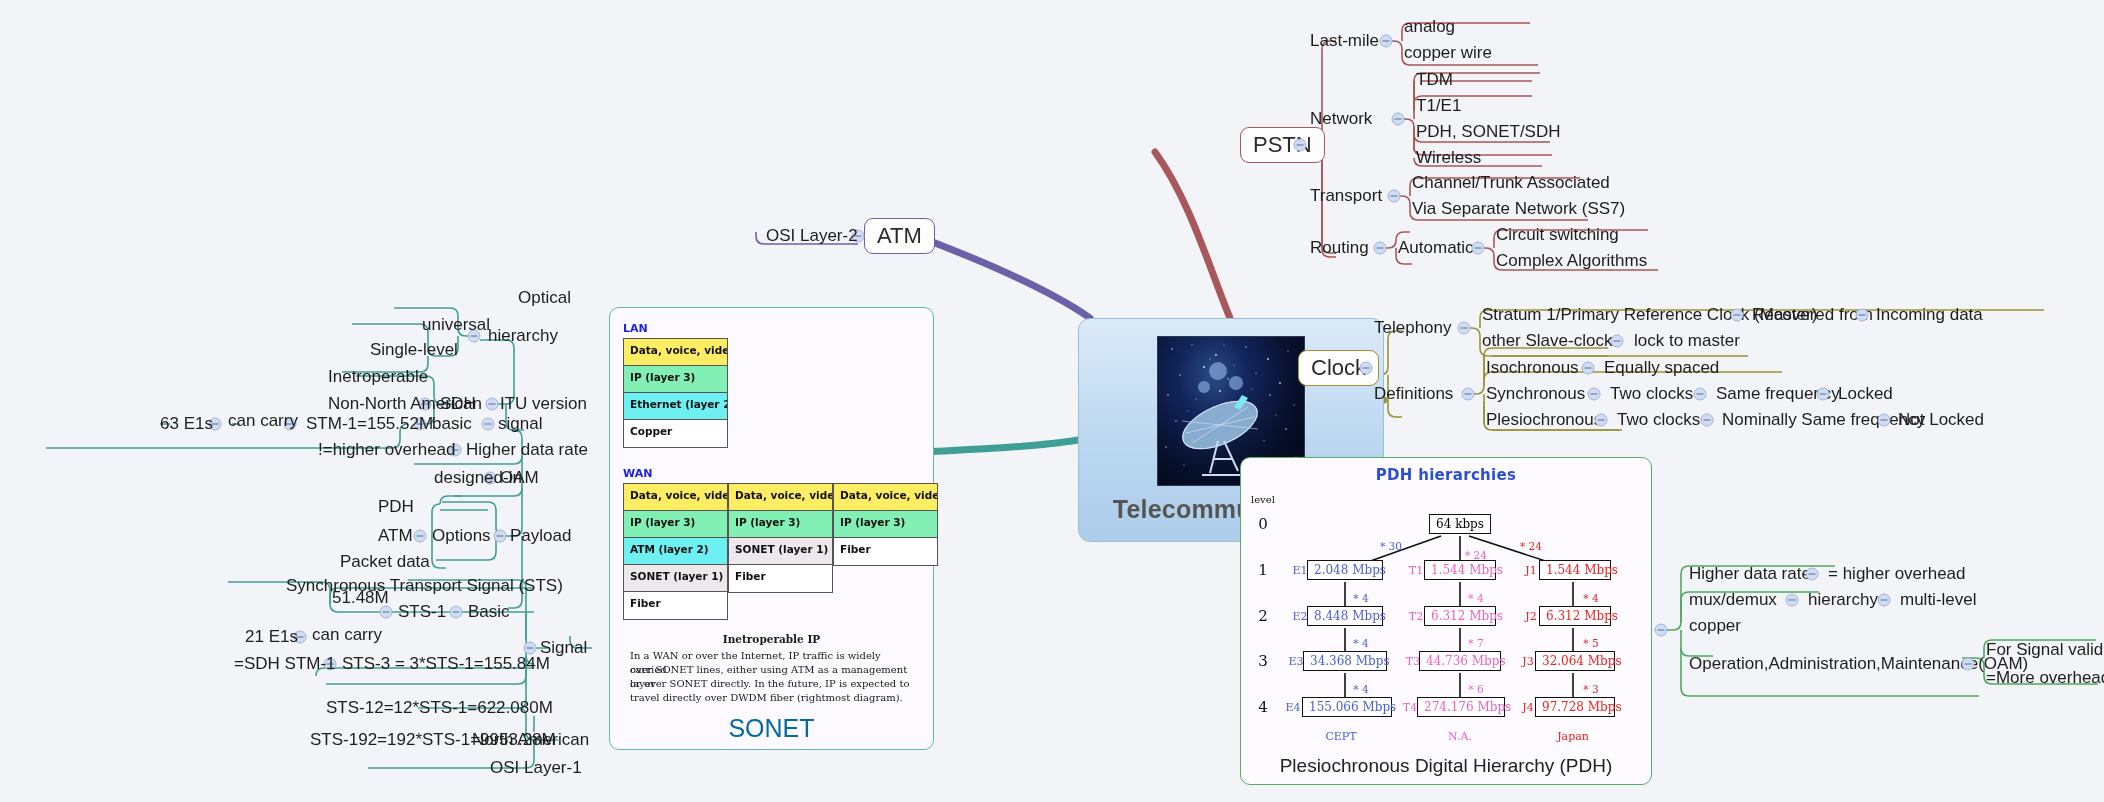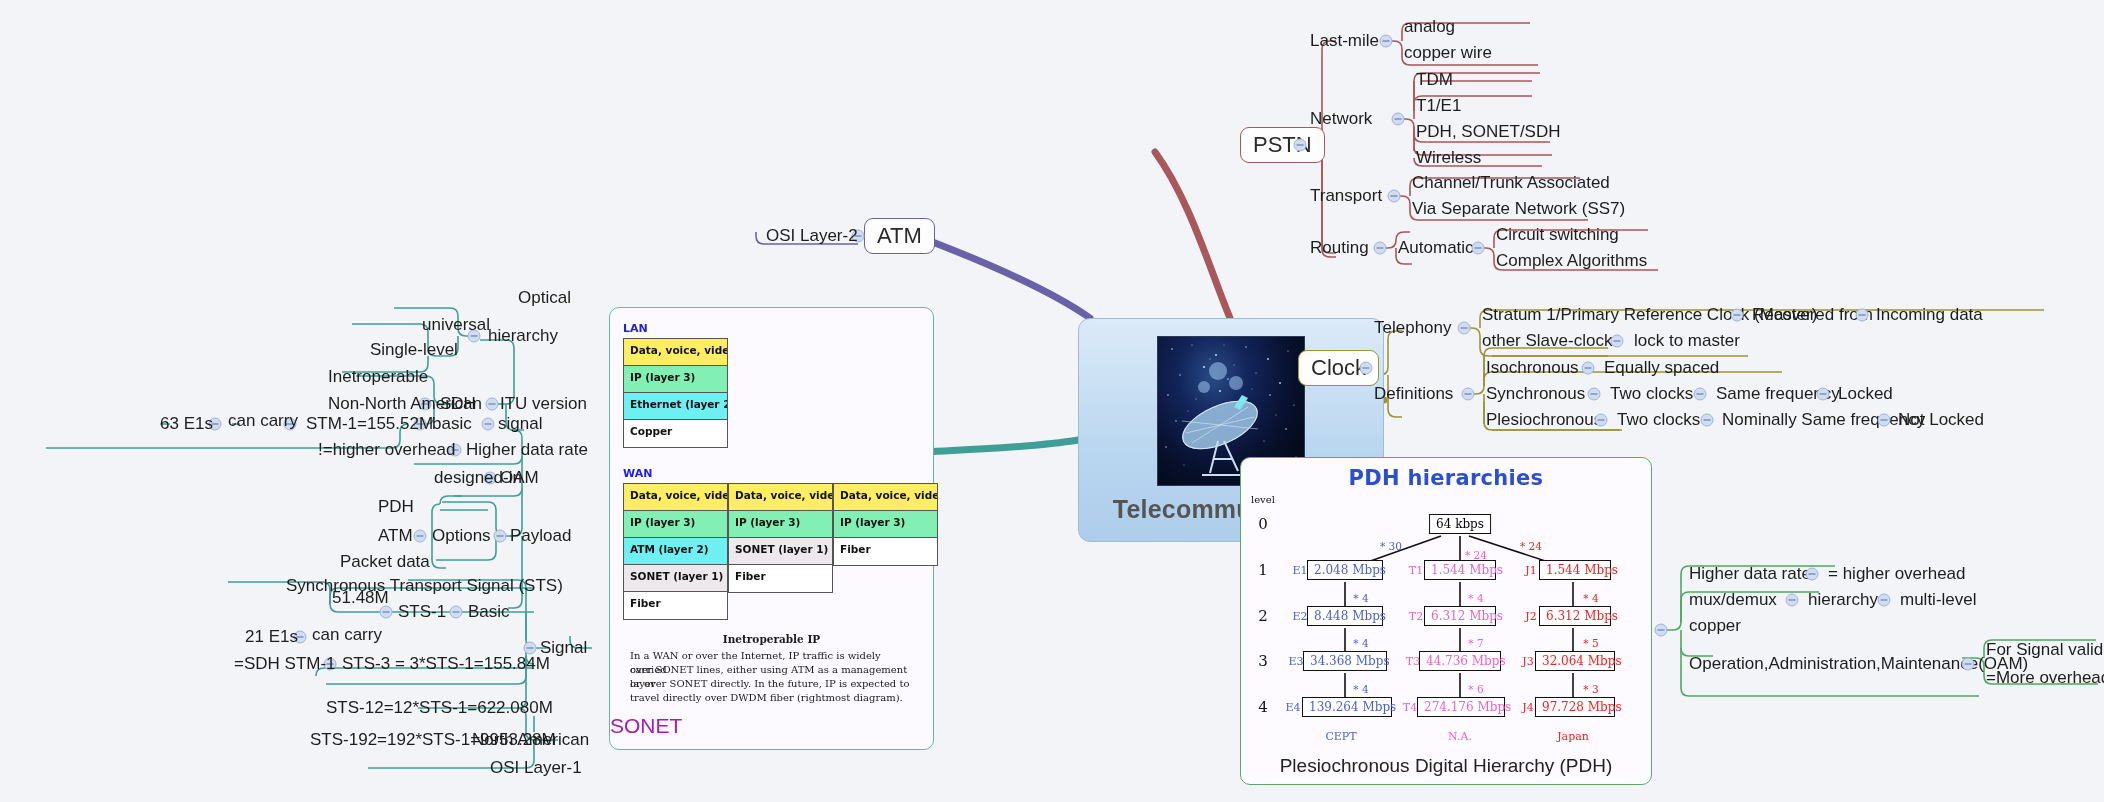--- a/index.html
+++ b/index.html
@@ -109,33 +109,33 @@
     position:absolute;left:0;right:0;text-align:center;
     font-size:10.5px;font-weight:bold;color:#1a1a1a;
     font-family:"DejaVu Serif",serif;
   }
   #sonet .cap-body{
     position:absolute;left:20px;width:290px;
     font-size:10px;line-height:1.42;color:#1a1a1a;
     font-family:"DejaVu Serif",serif;text-align:left;
   }
   #sonet .sonet-title{
-    position:absolute;left:0;right:0;text-align:left;
-    font-size:21px;color:#a21caf;
+    position:absolute;left:0;right:0;text-align:center;
+    font-size:25px;color:#0369a1;
   }
 
   
   #pdh{
     position:absolute;left:1240px;top:457px;width:412px;height:328px;
     border:1.2px solid #5aab66;border-radius:10px;background:#fdfbff;
     box-sizing:border-box;
   }
   #pdh .pdh-title{
     position:absolute;left:0;right:0;top:8px;text-align:center;
-    font-size:21px;font-weight:bold;color:#2a4fd0;
+    font-size:15px;font-weight:bold;color:#2a4fd0;
     font-family:"DejaVu Sans",sans-serif;letter-spacing:.3px;
   }
   #pdh .lvl-word{position:absolute;font-size:10px;color:#111;font-family:"DejaVu Serif",serif;}
   #pdh .lvl{position:absolute;font-size:15px;color:#111;font-family:"DejaVu Serif",serif;transform:translate(-50%,-50%);}
   #pdh .rbox{
     position:absolute;border:1.4px solid #111;background:#fff;
     font-size:12px;font-family:"DejaVu Serif",serif;
     padding:2px 6px;box-sizing:border-box;
     transform:translate(-50%,-50%);white-space:nowrap;text-align:center;
   }
@@ -531,21 +531,21 @@
     <div class="tag blu" style="left:59px;top:112px;">E1</div>
     <div class="rbox blu" style="left:104px;top:112px;width:76px;">2.048 Mbps</div>
     <div class="mult blu" style="left:120px;top:140px;">* 4</div>
     <div class="tag blu" style="left:59px;top:158px;">E2</div>
     <div class="rbox blu" style="left:104px;top:158px;width:76px;">8.448 Mbps</div>
     <div class="mult blu" style="left:120px;top:185px;">* 4</div>
     <div class="tag blu" style="left:55px;top:203px;">E3</div>
     <div class="rbox blu" style="left:104px;top:203px;width:84px;">34.368 Mbps</div>
     <div class="mult blu" style="left:120px;top:231px;">* 4</div>
     <div class="tag blu" style="left:52px;top:249px;">E4</div>
-    <div class="rbox blu" style="left:106px;top:249px;width:90px;">139.264 Mbps</div>
+    <div class="rbox blu" style="left:106px;top:249px;width:90px;">155.066 Mbps</div>
 
     <div class="tag pnk" style="left:175px;top:112px;">T1</div>
     <div class="rbox pnk" style="left:219px;top:112px;width:72px;">1.544 Mbps</div>
     <div class="mult pnk" style="left:235px;top:140px;">* 4</div>
     <div class="tag pnk" style="left:175px;top:158px;">T2</div>
     <div class="rbox pnk" style="left:219px;top:158px;width:72px;">6.312 Mbps</div>
     <div class="mult pnk" style="left:235px;top:185px;">* 7</div>
     <div class="tag pnk" style="left:172px;top:203px;">T3</div>
     <div class="rbox pnk" style="left:219px;top:203px;width:82px;">44.736 Mbps</div>
     <div class="mult pnk" style="left:235px;top:231px;">* 6</div>

